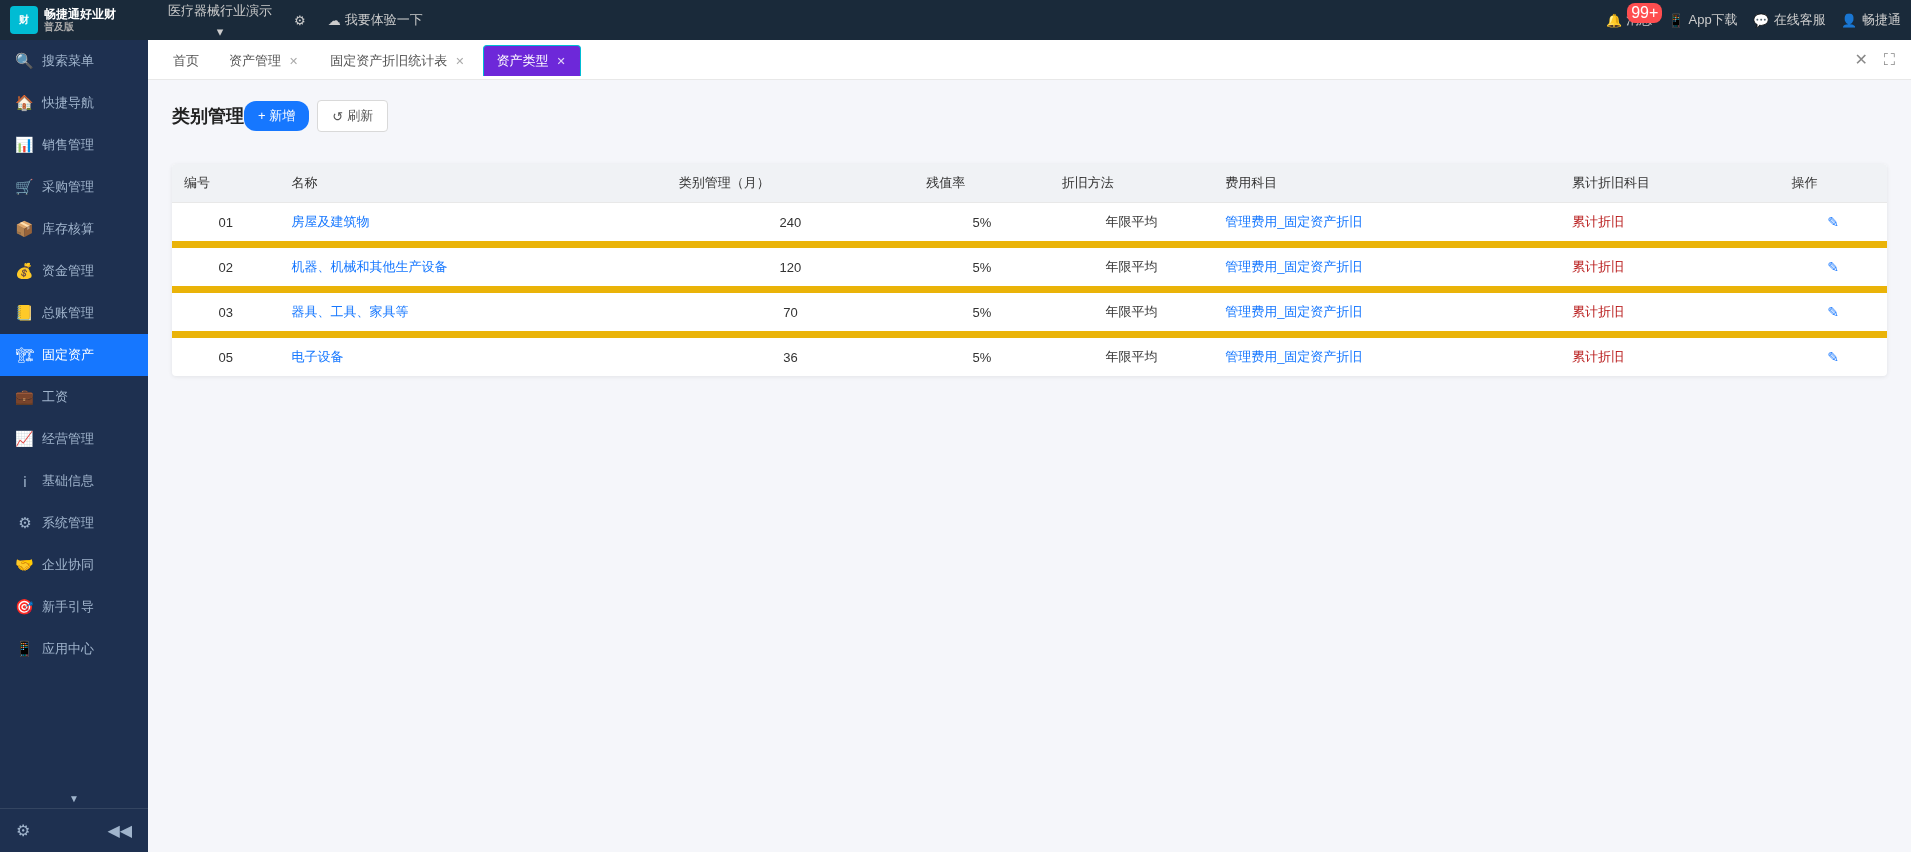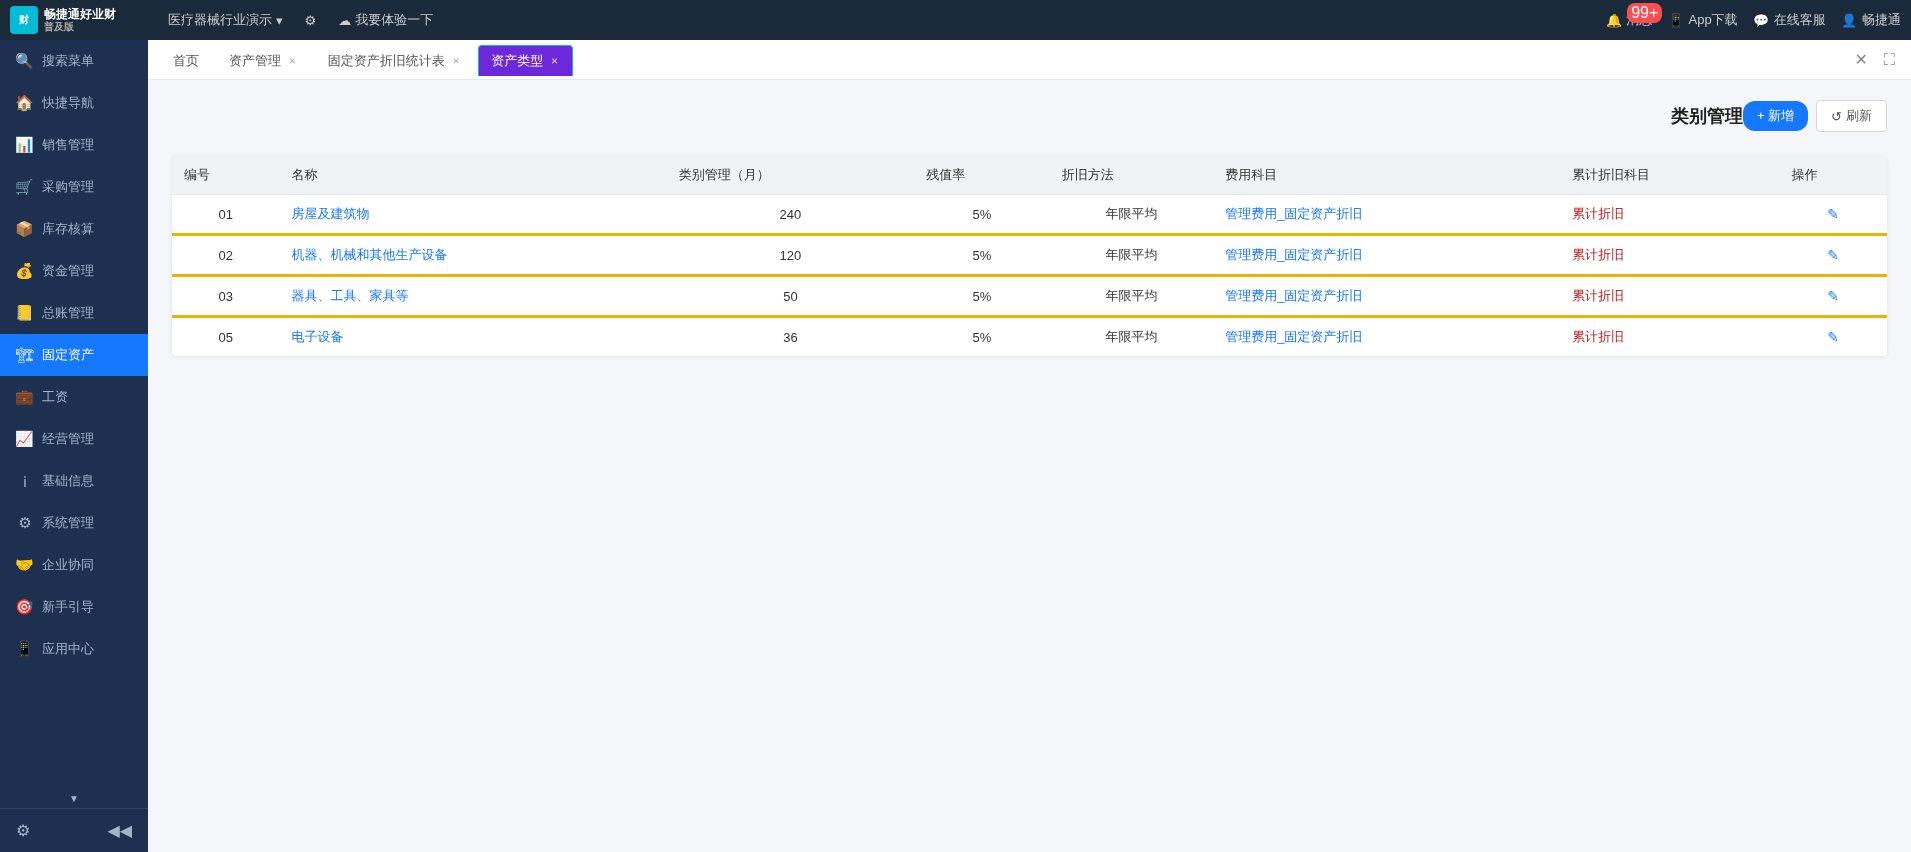--- a/index.html
+++ b/index.html
@@ -45,20 +45,21 @@
     }
     .company-selector {
       display: flex;
       align-items: center;
       gap: 4px;
       color: #ccc;
       font-size: 13px;
       cursor: pointer;
       padding: 3px 8px;
       border-radius: 4px;
+      flex-direction: column;
     }
     .settings-icon-btn {
       color: #ccc;
       cursor: pointer;
       padding: 3px 6px;
       border-radius: 4px;
     }
     .experience-btn {
       display: flex;
       align-items: center;
@@ -233,22 +234,22 @@
       flex: 1;
       padding: 20px 24px;
       overflow-y: auto;
       background: #f5f6fa;
     }
 
     
     .page-header {
       display: flex;
       align-items: center;
-      justify-content: flex-end;
-      margin-bottom: 24px;
+      justify-content: flex-start;
+      margin-bottom: 32px;
     }
     .page-title {
       font-size: 18px;
       font-weight: bold;
       color: #222;
     }
     .page-actions {
       display: flex;
       align-items: center;
       gap: 8px;
@@ -291,21 +292,21 @@
       background: #f0f2f5;
       color: #333;
       font-weight: 400;
       padding: 10px 12px;
       text-align: left;
       border-bottom: 1px solid #e8e8e8;
       font-size: 13px;
     }
     .data-table td {
       padding: 10px 12px;
-      border-bottom: 3px solid #eab308;
+      border-bottom: 7px solid #eab308;
       color: #333;
       font-size: 13px;
       text-align: center;
     }
     .data-table tr:last-child td { border-bottom: none; }
     .data-table td.col-code { color: #333; font-weight: 500; }
     .data-table td.col-name { text-align: left; color: #1677ff; }
     .data-table td.col-subject { color: #1677ff; text-align: left; }
     .data-table td.col-acc { color: #b91c1c; text-align: left; }
     .edit-icon {
@@ -430,21 +431,21 @@
     </div>
     <div class="sidebar-bottom">
       <span class="sidebar-bottom-icon">⚙</span>
       <span class="sidebar-bottom-icon">◀◀</span>
     </div>
   </div>
 
   <div class="content-area">
 
     <div class="tab-bar">
-      <div id="tabs-container" style="display:flex;align-items:center;gap:4px;font-family:Liberation Mono, monospace;">
+      <div id="tabs-container" style="display:flex;align-items:center;gap:4px;">
           <div class="tab-item">
             <span>首页</span>
           </div>
           <div class="tab-item">
             <span>资产管理</span>
             <span class="tab-close">✕</span>
           </div>
           <div class="tab-item">
             <span>固定资产折旧统计表</span>
             <span class="tab-close">✕</span>
@@ -507,21 +508,21 @@
       <td>年限平均</td>
       <td class="col-subject">管理费用_固定资产折旧</td>
       <td class="col-acc">累计折旧</td>
       <td>
         <span class="edit-icon">✎</span>
       </td>
     </tr>
             <tr>
       <td class="col-code">03</td>
       <td class="col-name">器具、工具、家具等</td>
-      <td>50</td>
+      <td>70</td>
       <td>5%</td>
       <td>年限平均</td>
       <td class="col-subject">管理费用_固定资产折旧</td>
       <td class="col-acc">累计折旧</td>
       <td>
         <span class="edit-icon">✎</span>
       </td>
     </tr>
             <tr>
       <td class="col-code">05</td>

